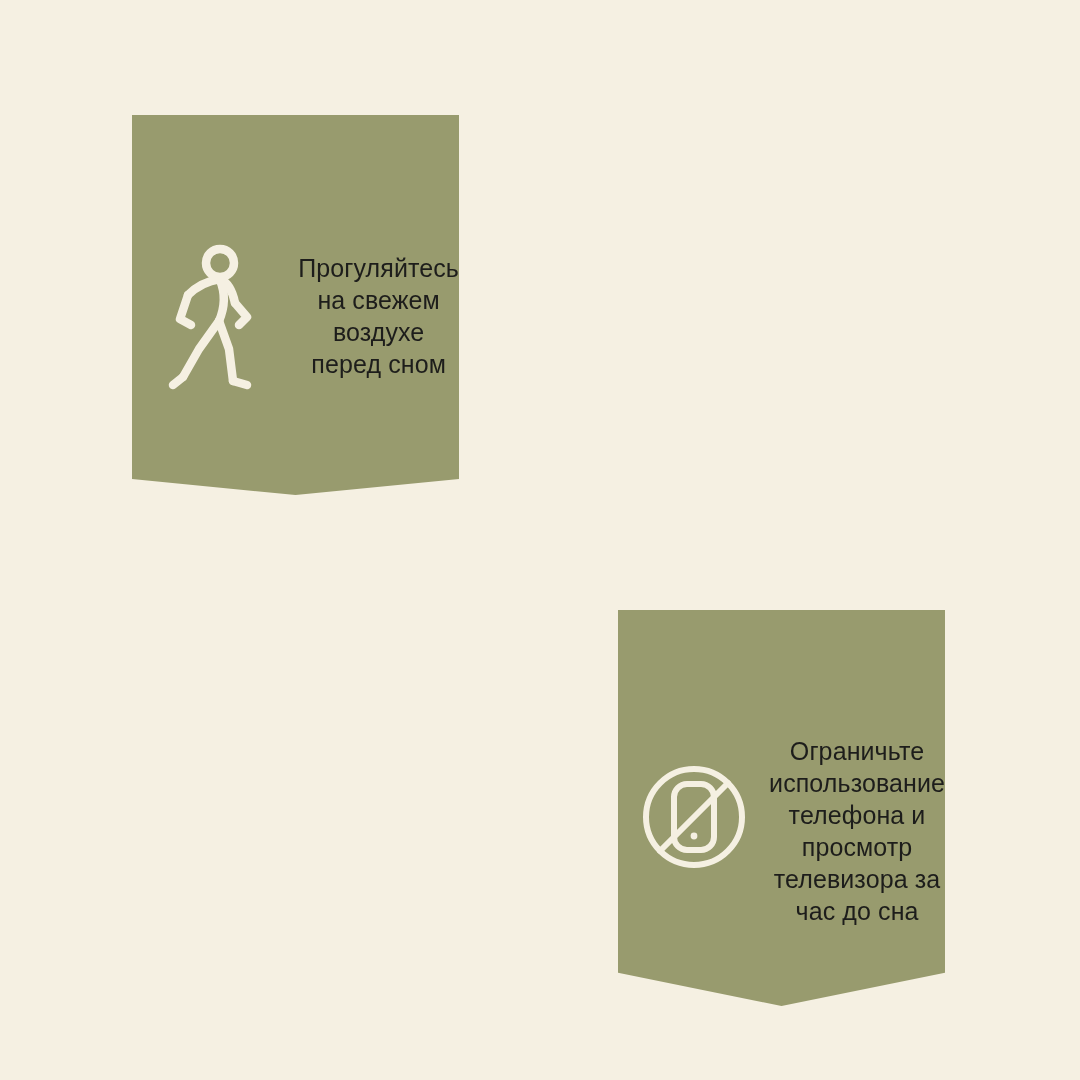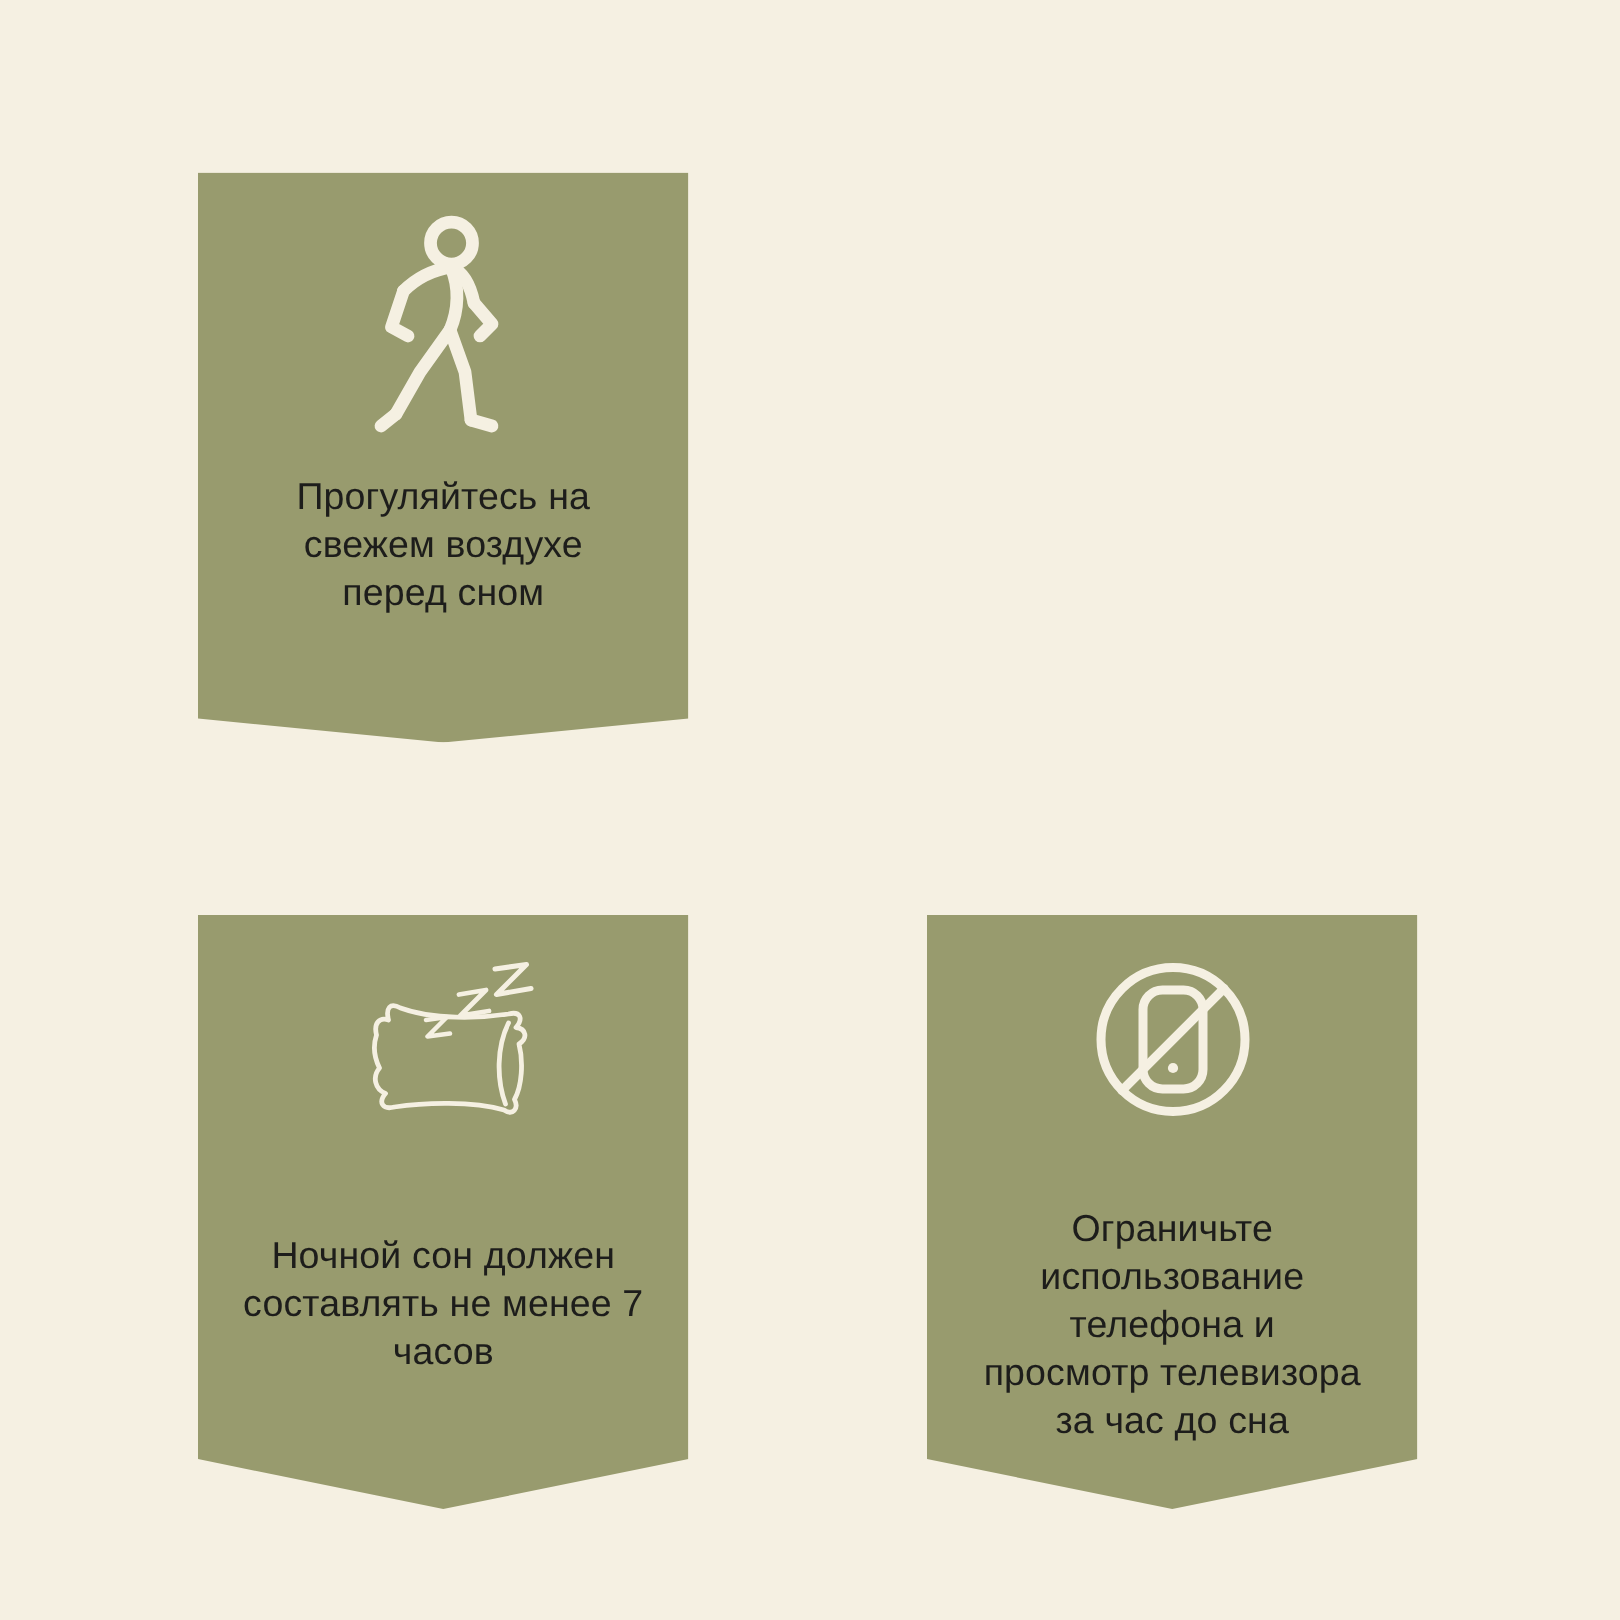--- a/index.html
+++ b/index.html
@@ -26,21 +26,21 @@
 
   
   .card {
     position: absolute;
     width: 327px;
     background: #989b6e;
     
     -webkit-clip-path: polygon(0 0, 100% 0, 100% 95.8%, 50% 100%, 0 95.8%);
     clip-path: polygon(0 0, 100% 0, 100% 95.8%, 50% 100%, 0 95.8%);
     display: flex;
-    flex-direction: column;
+    flex-direction: row;
     align-items: center;
   }
 
   .card-1 { left: 132px; top: 115px;  height: 380px; }
   .card-2 { left: 618px; top: 115px;  height: 380px; }
   .card-3 { left: 132px; top: 610px;  height: 396px;
             -webkit-clip-path: polygon(0 0, 100% 0, 100% 91.6%, 50% 100%, 0 91.6%);
             clip-path: polygon(0 0, 100% 0, 100% 91.6%, 50% 100%, 0 91.6%); }
   .card-4 { left: 618px; top: 610px;  height: 396px;
             -webkit-clip-path: polygon(0 0, 100% 0, 100% 91.6%, 50% 100%, 0 91.6%);
@@ -91,40 +91,20 @@
         <path d="M56 76 L66 104 L70 136"></path>
         <path d="M56 76 L36 104 L20 132"></path>
         <path d="M70 136 L84 140"></path>
         <path d="M20 132 L10 140"></path>
       </svg>
     </div>
     <div class="caption">Прогуляйтесь на свежем воздухе перед сном</div>
   </div>
 
 
-  <div class="card card-3">
-    <div class="icon-wrap">
-      <svg width="138" height="122" viewBox="0 0 138 122" fill="none" stroke="#f5f0e2" stroke-width="3.2" stroke-linecap="round" stroke-linejoin="round">
-
-        <path d="M24 58 C22 50 26 46 32 48 C30 40 33 36 40 40
-                 C62 48 92 47 112 44 C120 42 122 47 117 53
-                 C124 54 125 60 119 64 C122 76 121 92 116 101
-                 C119 107 115 112 109 108 C88 102 56 103 36 106
-                 C28 108 25 103 30 97 C23 94 21 86 26 80
-                 C22 72 22 64 24 58 Z"></path>
-
-        <path d="M112 50 C104 66 104 88 110 104"></path>
-
-        <path d="M57 48 L71 46 L58 59 L73 57" stroke-width="3"></path>
-        <path d="M79 31 L97 28 L80 45 L99 42" stroke-width="3.2"></path>
-        <path d="M103 14 L124 11 L104 31 L127 27" stroke-width="3.4"></path>
-      </svg>
-    </div>
-    <div class="caption">Ночной сон должен составлять не менее 7 часов</div>
-  </div>
 
   <div class="card card-4">
     <div class="icon-wrap">
       <svg width="110" height="110" viewBox="0 0 110 110" fill="none" stroke="#f5f0e2" stroke-linecap="round" stroke-linejoin="round">
         <circle cx="55" cy="55" r="48" stroke-width="6"></circle>
         <rect x="35" y="22" width="40" height="66" rx="13" stroke-width="6"></rect>
         <circle cx="55" cy="74" r="3.4" fill="#f5f0e2" stroke="none"></circle>
         <path d="M21 89 L89 21" stroke-width="6"></path>
       </svg>
     </div>

